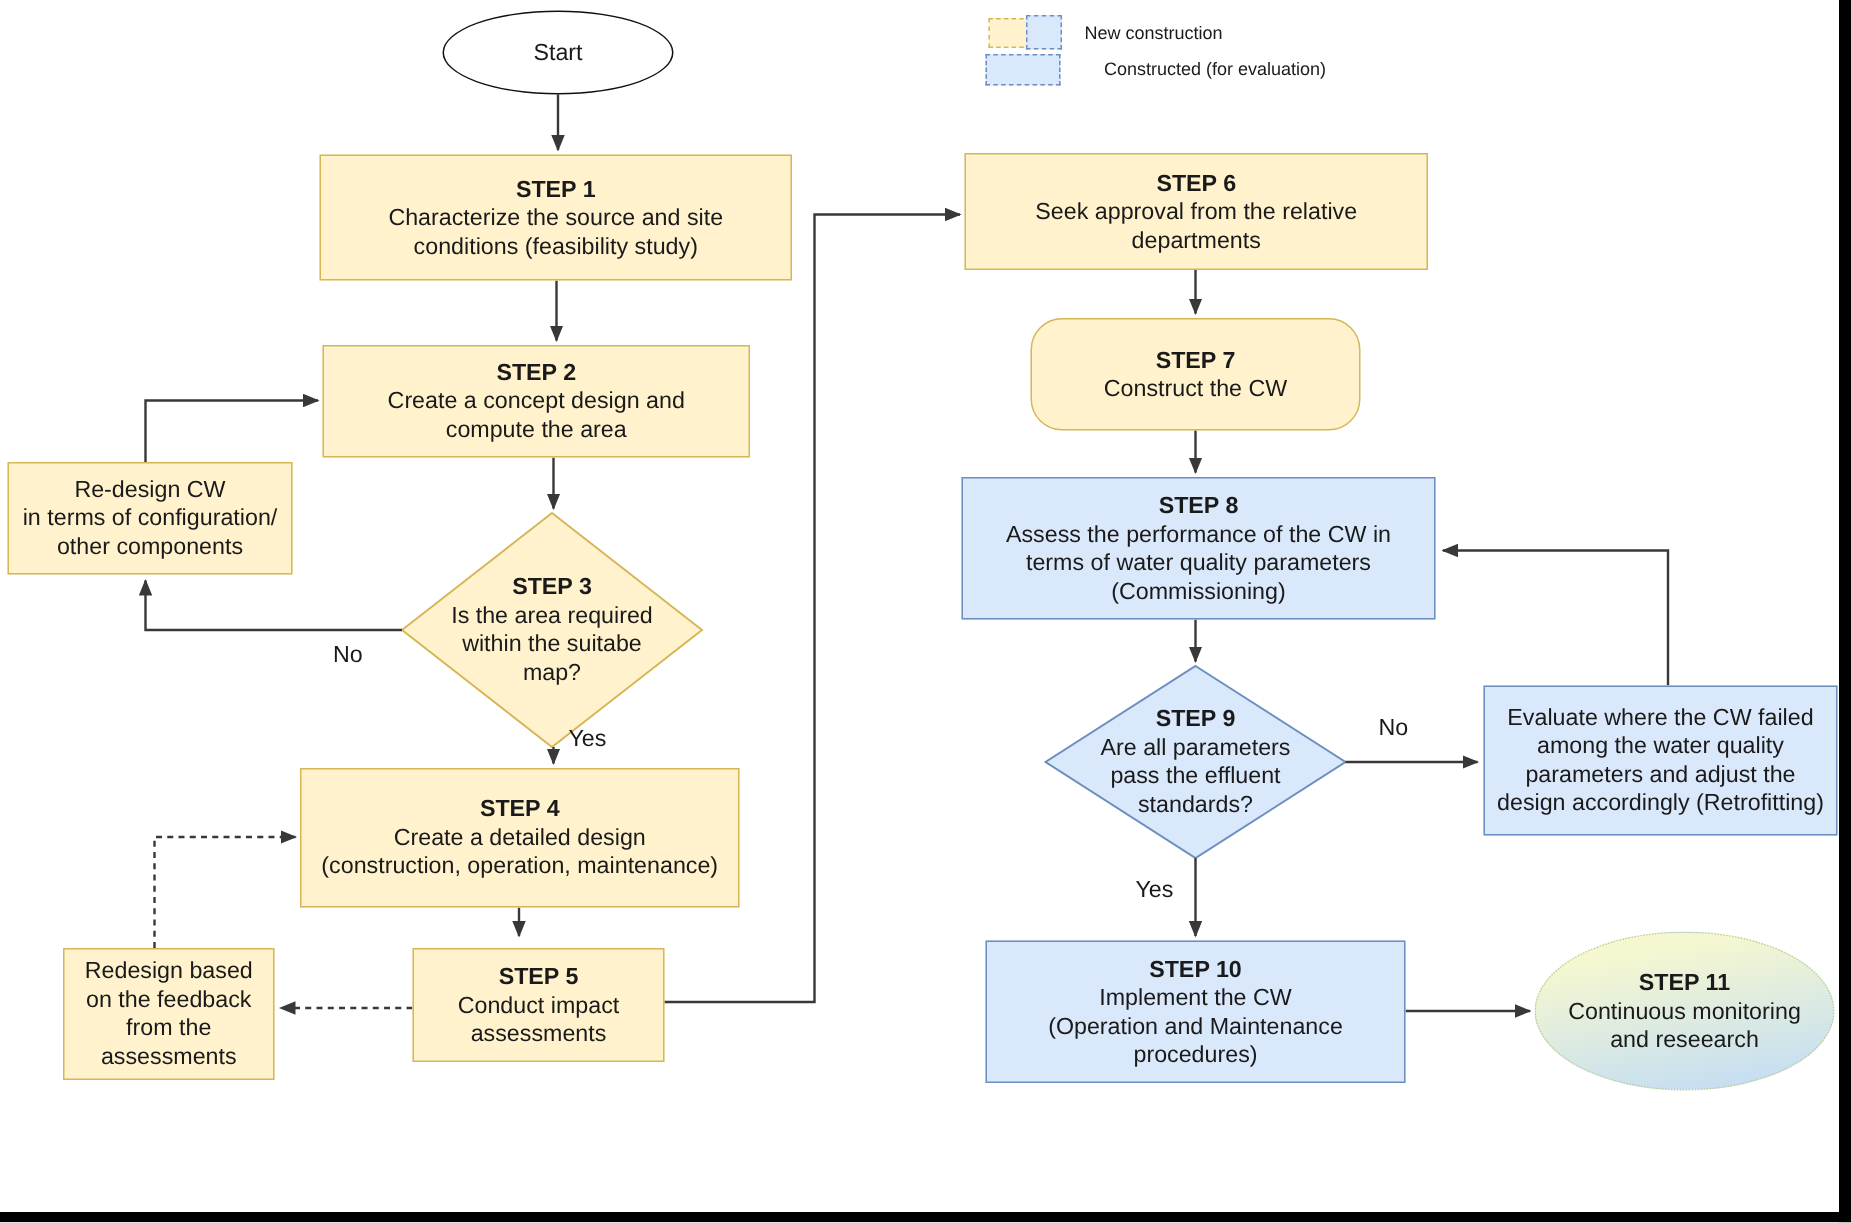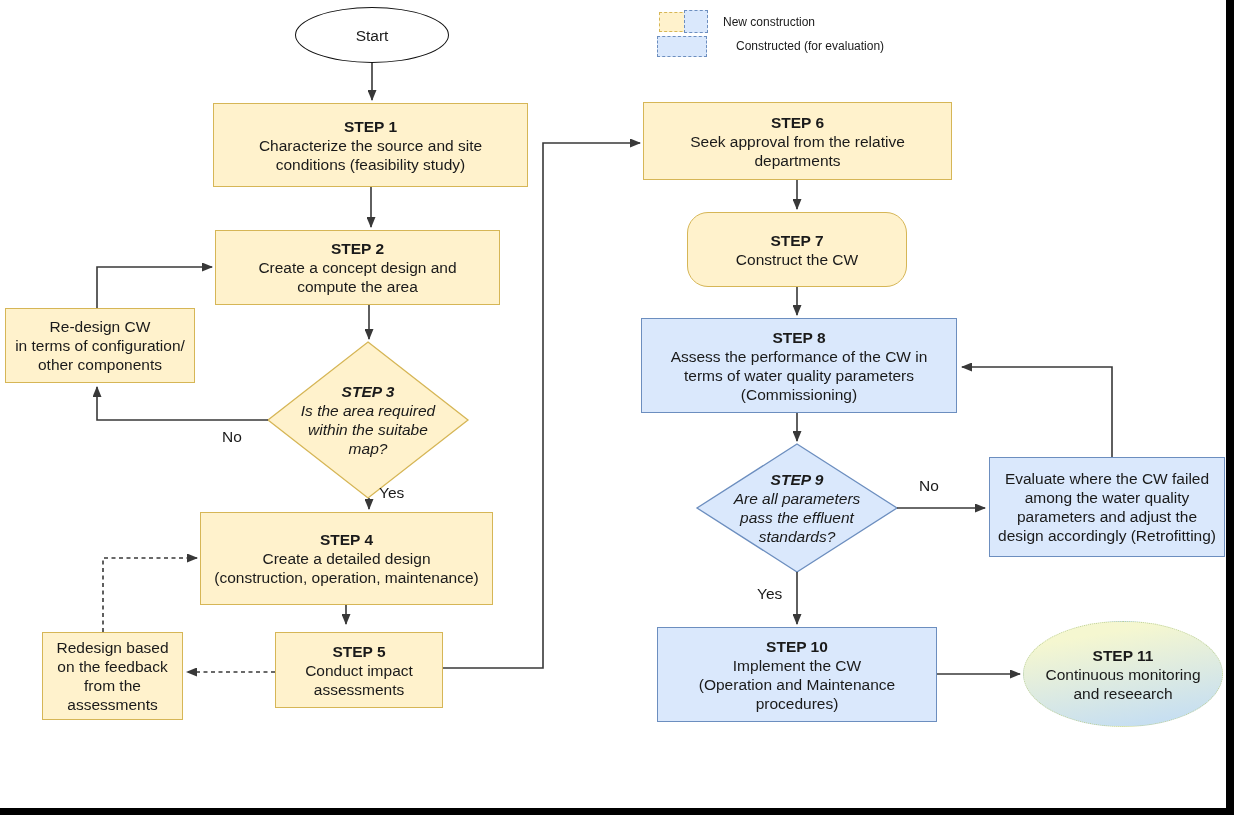--- a/index.html
+++ b/index.html
@@ -16,21 +16,21 @@
   .poly-yellow { fill:var(--new-construction-fill); stroke:var(--new-construction-border); stroke-width:1.3; }
   .poly-blue   { fill:var(--constructed-fill);      stroke:var(--constructed-border);      stroke-width:1.3; }
 
   .node {
     position:absolute; z-index:2; box-sizing:border-box;
     display:flex; flex-direction:column; justify-content:center; align-items:center;
     text-align:center; font-size:15.5px; line-height:19px;
   }
   .yellow { background:var(--new-construction-fill); border:1px solid var(--new-construction-border); }
   .blue   { background:var(--constructed-fill);      border:1px solid var(--constructed-border); }
-  .bare   { background:transparent; border:none;font-style:italic; }
+  .bare   { background:transparent; border:none; }
   .nt { font-weight:bold; white-space:pre-line; }
   .nb { white-space:pre-line; }
 
   .oval-start {
     background:#ffffff; border:1.6px solid #111111; border-radius:50%;
   }
   .oval-end {
     background:linear-gradient(170deg, var(--end-oval-top) 18%, var(--end-oval-bottom) 88%);
     border:1.6px dotted var(--end-oval-border); border-radius:50%;
   }

